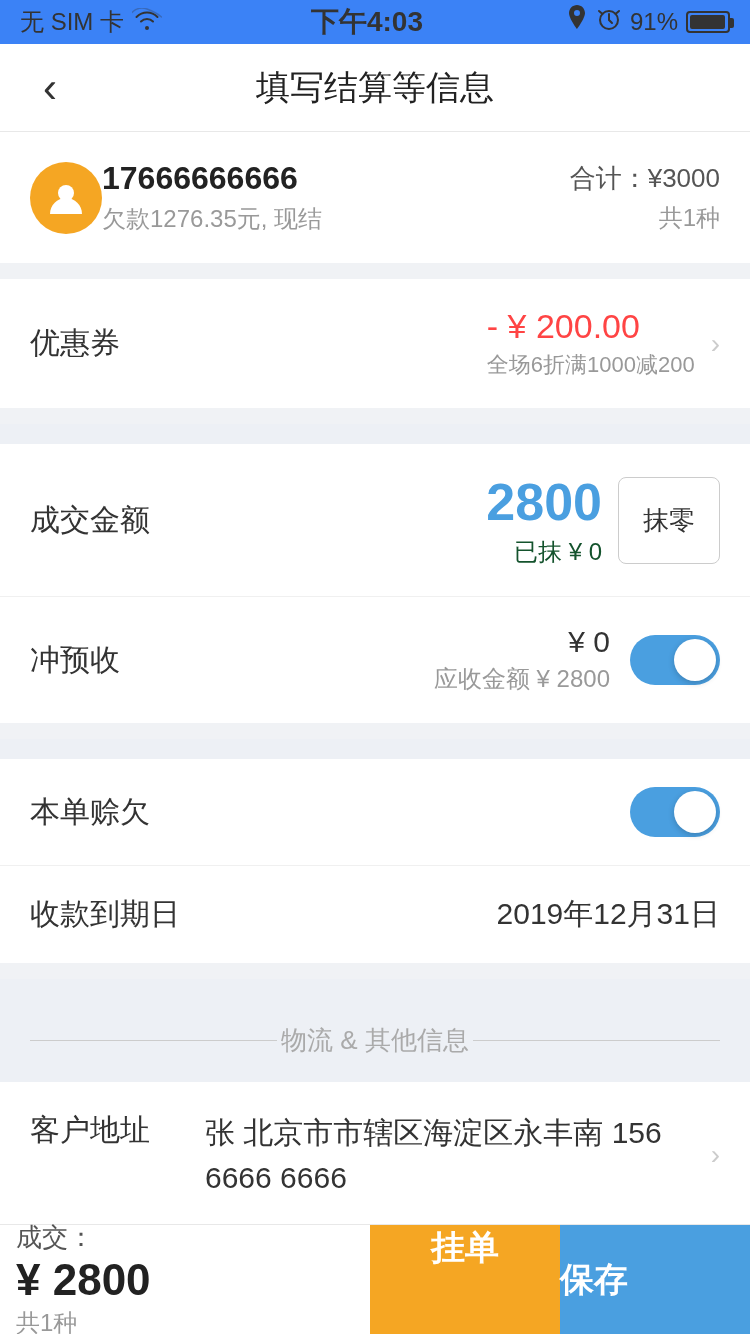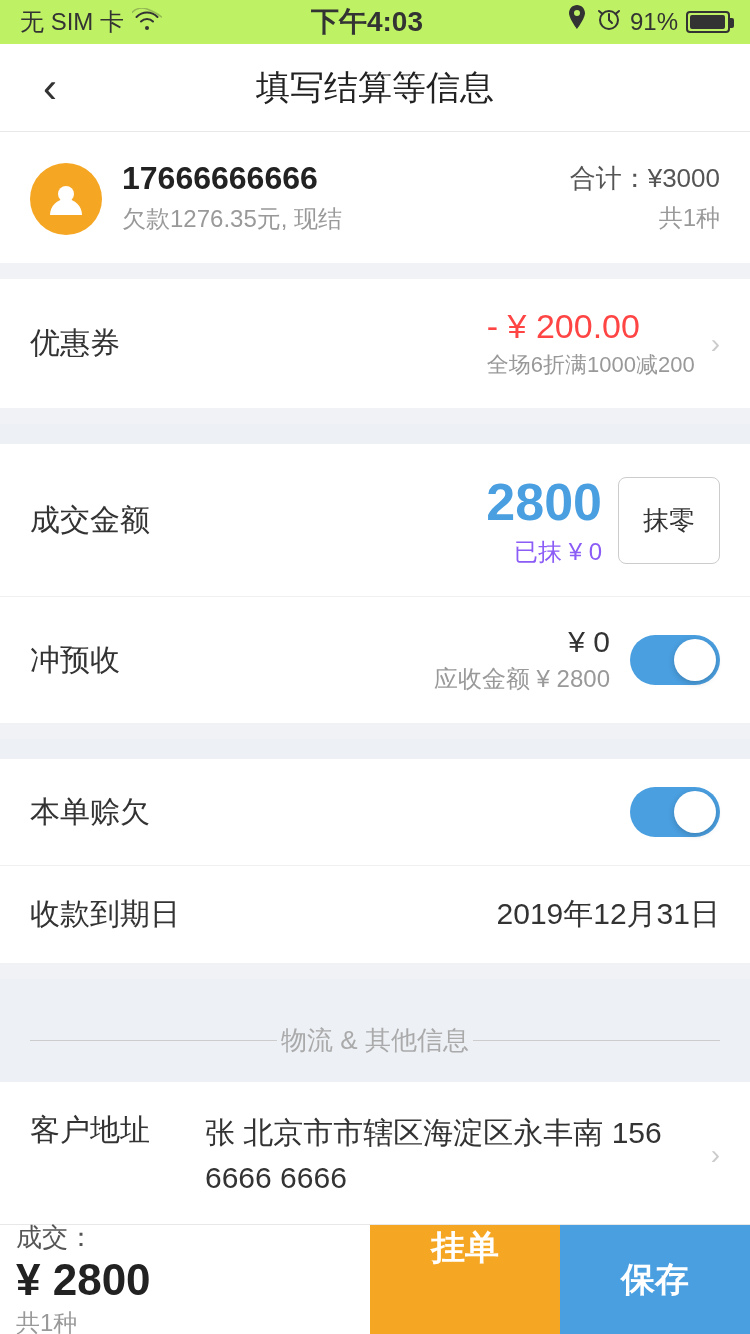--- a/index.html
+++ b/index.html
@@ -10,21 +10,21 @@
       font-family: -apple-system, "PingFang SC", "Helvetica Neue", Arial, sans-serif;
       background: #f0f2f5;
       color: #333;
       font-size: 28px;
       position: relative;
     }
 
     
     .status-bar {
       height: 44px;
-      background: #bef264;
+      background: #3b82f6;
       display: flex;
       align-items: center;
       justify-content: space-between;
       padding: 16px 20px;
       font-size: 24px;
       font-weight: 500;
     }
     .status-left { display: flex; align-items: center; gap: 8px; }
     .status-center { font-size: 28px; font-weight: 600; margin-left: 6px; }
     .status-right { display: flex; align-items: center; gap: 8px; font-size: 24px; }
@@ -86,22 +86,21 @@
     .user-card {
       background: #fff;
       padding: 28px 30px;
       display: flex;
       align-items: center;
       justify-content: space-between;
       margin-bottom: 16px;
     }
     .user-left {
       display: flex;
-      align-items: flex-end;
-      gap: 20px;
+      align-items: center;
     }
     .avatar {
       width: 72px; height: 72px;
       border-radius: 50%;
       background: #f5a623;
       display: flex; align-items: center; justify-content: center;
       font-size: 36px;
       color: #fff;
       flex-shrink: 0;
     }
@@ -186,21 +185,21 @@
       border: 1.5px solid #ccc;
       border-radius: 8px;
       padding: 25px 24px;
       font-size: 26px;
       color: #333;
       background: #fff;
       cursor: pointer;
     }
     .deal-sub {
       font-size: 24px;
-      color: #8b5cf6;
+      color: #14532d;
       text-align: right;
       margin-top: 4px;
     }
 
     
     .chong-right {
       display: flex;
       align-items: center;
       gap: 20px;
     }
@@ -332,21 +331,21 @@
       font-size: 34px;
       font-weight: 600;
       color: #fff;
       cursor: pointer;
     }
     .btn-save {
       width: 190px;
       background: #4a9fe0;
       display: flex;
       align-items: center;
-      justify-content: center;
+      justify-content: flex-start;
       font-size: 34px;
       font-weight: 600;
       color: #fff;
       cursor: pointer;
     }
   </style>
 </head>
 <body>
 
 <div class="status-bar">

